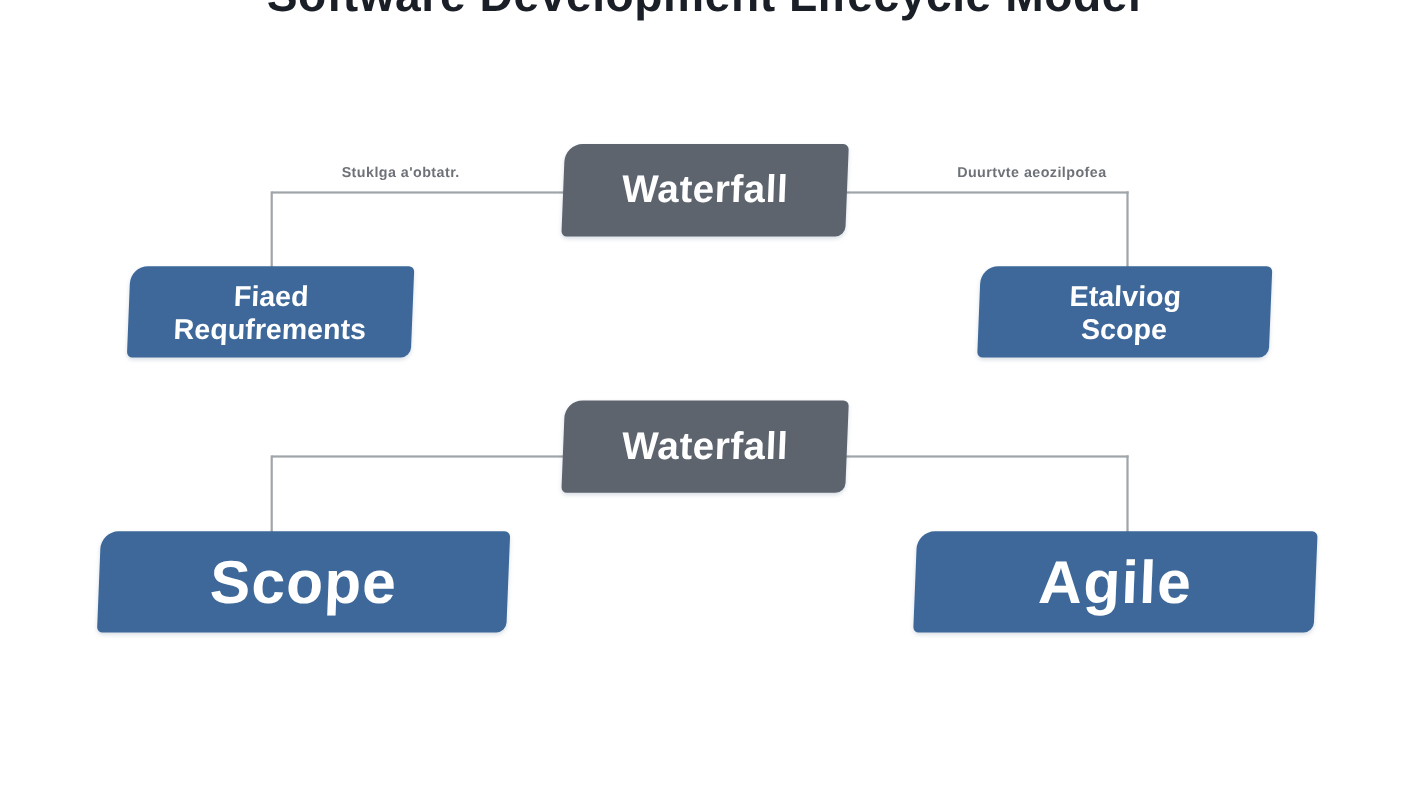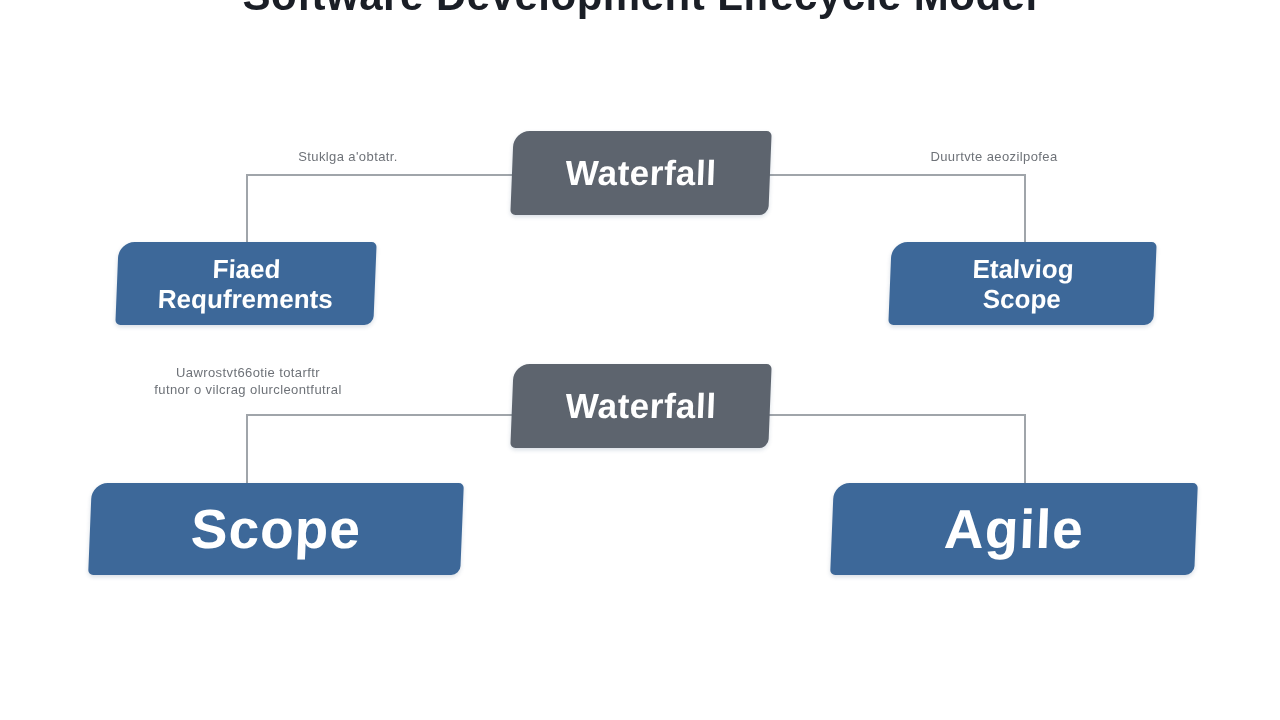--- a/index.html
+++ b/index.html
@@ -20,22 +20,22 @@
   }
   .node.gray{background:var(--box_gray,#5d646e);border-radius:16px 5px 9px 5px;}
   .node.blue{background:var(--box_blue,#3d6899);border-radius:16px 5px 9px 5px;}
   .node .line{display:block;}
   .wf-label{font-size:35px;letter-spacing:0.5px;}
   .sm-label{font-size:26px;line-height:30px;}
   .xl-label{font-size:55px;letter-spacing:1px;}
   .h-line{position:absolute;height:2px;background:var(--connector,#a0a5aa);}
   .v-line{position:absolute;width:2px;background:var(--connector,#a0a5aa);}
   .annot{
-    position:absolute;color:var(--annotation,#6e7278);font-weight:normal;
-    font-size:13px;line-height:17px;text-align:center;letter-spacing:0.4px;
+    position:absolute;color:var(--annotation,#6e7278);font-weight:bold;
+    font-size:13px;line-height:17px;text-align:right;letter-spacing:0.4px;
     filter:blur(0.4px);
   }
 </style>
 </head>
 <body>
 
 <div class="canvas">
 
   <div class="title">
     <span class="line">Software Development</span>
@@ -46,26 +46,22 @@
   <div class="h-line" style="left:767px;top:174px;width:259px;"></div>
   <div class="v-line" style="left:246px;top:174px;height:70px;"></div>
   <div class="v-line" style="left:1024px;top:174px;height:70px;"></div>
 
   <div class="h-line" style="left:247px;top:414px;width:268px;"></div>
   <div class="h-line" style="left:767px;top:414px;width:259px;"></div>
   <div class="v-line" style="left:246px;top:414px;height:70px;"></div>
   <div class="v-line" style="left:1024px;top:414px;height:70px;"></div>
 
   <div class="annot" style="left:278px;top:148px;width:140px;">Stuklga a'obtatr.</div>
-  <div class="annot" style="left:914px;top:148px;width:160px;">Duurtvte aeozilpofea</div>
+  <div class="annot" style="left:846px;top:148px;width:160px;">Duurtvte aeozilpofea</div>
 
-  <div class="annot" style="left:136px;top:364px;width:224px;">
-    <span class="line" style="display:block;">Uawrostvt66otie totarftr</span>
-    <span class="line" style="display:block;">futnor o vilcrag olurcleontfutral</span>
-  </div>
 
   <div class="node gray" style="left:512px;top:131px;width:258px;height:84px;">
     <span class="wf-label">Waterfall</span>
   </div>
 
   <div class="node blue" style="left:117px;top:242px;width:258px;height:83px;">
     <span class="sm-label line">Fiaed</span>
     <span class="sm-label line">Requfrements</span>
   </div>
 

